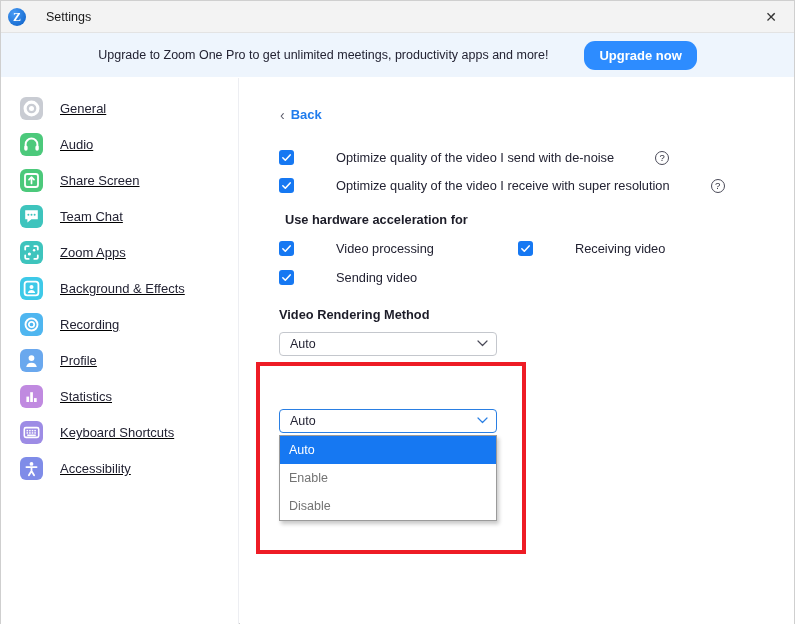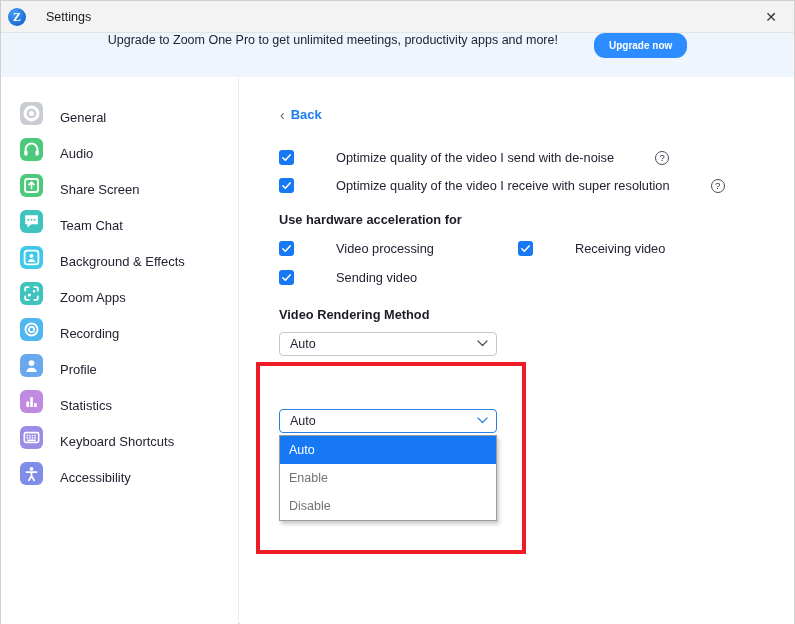--- a/index.html
+++ b/index.html
@@ -39,44 +39,45 @@
     position: absolute; right: 0; top: 0; width: 46px; height: 31px;
     display: flex; align-items: center; justify-content: center;
     font-size: 14px; color: #333; cursor: pointer;
     font-family: "DejaVu Sans", sans-serif;
   }
 
   
   .banner {
     position: absolute; left: 0; top: 32px; width: 793px; height: 44px;
     background: #eef5fd;
-    display: flex; align-items: flex-start; justify-content: center;
+    display: flex; align-items: center; justify-content: center;
     gap: 36px;
   }
   .banner-text { font-size: 12.5px; color: #232333; }
   .upgrade-btn {
     background: #2d8cff; color: #fff;
     border: none; border-radius: 11px;
-    font-size: 10px; font-weight: bold;
+    font-size: 13px; font-weight: bold;
     padding: 7px 15px; cursor: pointer;
     font-family: "Liberation Sans", sans-serif;
   }
 
   
   .sidebar {
     position: absolute; left: 0; top: 77px; width: 238px; height: 546px;
     background: #ffffff;
     border-right: 1px solid #edeef2;
     padding-top: 11px;
   }
   .side-item {
-    display: flex; align-items: flex-end;
+    display: flex; align-items: center;
     height: 33px; margin: 3px 12px 3px 11px;
     border-radius: 7px; cursor: pointer;
     padding-left: 8px;
+    text-decoration: underline;
   }
   .side-item.active { background: #1678f2; }
   .side-icon {
     width: 23px; height: 23px; border-radius: 6px;
     display: flex; align-items: center; justify-content: center;
     flex: 0 0 auto;
   }
   .side-icon svg { display: block; }
   .side-label {
     margin-left: 17px; font-size: 13px; color: #232333;
@@ -212,38 +213,38 @@
             <circle cx="8.4" cy="9.7" r="1" fill="#3ec4bd"></circle>
             <circle cx="11.5" cy="9.7" r="1" fill="#3ec4bd"></circle>
             <circle cx="14.6" cy="9.7" r="1" fill="#3ec4bd"></circle>
           </svg>
         </span>
         <span class="side-label">Team Chat</span>
       </div>
       <div class="side-item">
         <span class="side-icon">
           <svg width="23" height="23" viewBox="0 0 23 23">
+            <rect x="0" y="0" width="23" height="23" rx="6" fill="#3ec4bd"></rect>
+            <path d="M5.2 8.6 V6.4 a1.3 1.3 0 0 1 1.3 -1.3 h2.2 M14.3 5.1 h2.2 a1.3 1.3 0 0 1 1.3 1.3 v2.2 M17.8 14.4 v2.2 a1.3 1.3 0 0 1 -1.3 1.3 h-2.2 M8.7 17.9 h-2.2 a1.3 1.3 0 0 1 -1.3 -1.3 v-2.2" fill="none" stroke="#fff" stroke-width="1.8" stroke-linecap="round"></path>
+            <circle cx="9.4" cy="13" r="1.6" fill="#fff"></circle>
+            <circle cx="14.1" cy="9.2" r="1.2" fill="#fff"></circle>
+          </svg>
+        </span>
+        <span class="side-label">Zoom Apps</span>
+      </div>
+      <div class="side-item">
+        <span class="side-icon">
+          <svg width="23" height="23" viewBox="0 0 23 23">
             <rect x="0" y="0" width="23" height="23" rx="6" fill="#3ec9e8"></rect>
             <rect x="4.6" y="4.6" width="13.8" height="13.8" rx="2.6" fill="none" stroke="#fff" stroke-width="1.8"></rect>
             <circle cx="11.5" cy="9.9" r="2" fill="#fff"></circle>
             <path d="M7.8 15.9 a3.8 3.8 0 0 1 7.4 0 z" fill="#fff"></path>
           </svg>
         </span>
         <span class="side-label">Background &amp; Effects</span>
-      </div>
-      <div class="side-item">
-        <span class="side-icon">
-          <svg width="23" height="23" viewBox="0 0 23 23">
-            <rect x="0" y="0" width="23" height="23" rx="6" fill="#3ec4bd"></rect>
-            <path d="M5.2 8.6 V6.4 a1.3 1.3 0 0 1 1.3 -1.3 h2.2 M14.3 5.1 h2.2 a1.3 1.3 0 0 1 1.3 1.3 v2.2 M17.8 14.4 v2.2 a1.3 1.3 0 0 1 -1.3 1.3 h-2.2 M8.7 17.9 h-2.2 a1.3 1.3 0 0 1 -1.3 -1.3 v-2.2" fill="none" stroke="#fff" stroke-width="1.8" stroke-linecap="round"></path>
-            <circle cx="9.4" cy="13" r="1.6" fill="#fff"></circle>
-            <circle cx="14.1" cy="9.2" r="1.2" fill="#fff"></circle>
-          </svg>
-        </span>
-        <span class="side-label">Zoom Apps</span>
       </div>
       <div class="side-item">
         <span class="side-icon">
           <svg width="23" height="23" viewBox="0 0 23 23">
             <rect x="0" y="0" width="23" height="23" rx="6" fill="#4fb6f0"></rect>
             <circle cx="11.5" cy="11.5" r="6" fill="none" stroke="#fff" stroke-width="1.9"></circle>
             <circle cx="11.5" cy="11.5" r="2.7" fill="none" stroke="#fff" stroke-width="1.7"></circle>
           </svg>
         </span>
         <span class="side-label">Recording</span>
@@ -321,21 +322,21 @@
     <div class="row" style="position:absolute; left:39px; top:100px;">
       <span class="cb">
         <svg width="11" height="11" viewBox="0 0 12 12">
             <path d="M2 6.3 L4.7 9 L10 3.2" stroke="#fff" stroke-width="1.7" fill="none" stroke-linecap="round" stroke-linejoin="round"></path>
           </svg>
       </span>
       <span class="cb-label">Optimize quality of the video I receive with super resolution</span>
       <span class="help">?</span>
     </div>
 
-    <div class="sec-title" style="position:absolute; left:39px; top:134px;">Use hardware acceleration for</div>
+    <div class="sec-title" style="position:absolute; left:45px; top:134px;">Use hardware acceleration for</div>
 
     <div class="row" style="position:absolute; left:39px; top:163px;">
       <span class="cb">
         <svg width="11" height="11" viewBox="0 0 12 12">
             <path d="M2 6.3 L4.7 9 L10 3.2" stroke="#fff" stroke-width="1.7" fill="none" stroke-linecap="round" stroke-linejoin="round"></path>
           </svg>
       </span>
       <span class="cb-label">Video processing</span>
     </div>
 

